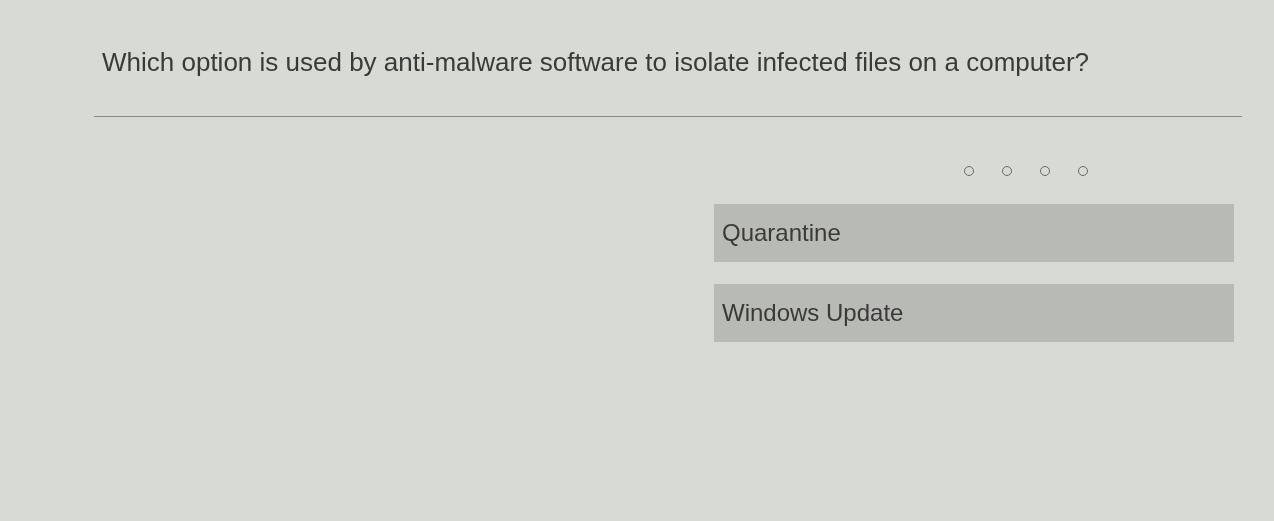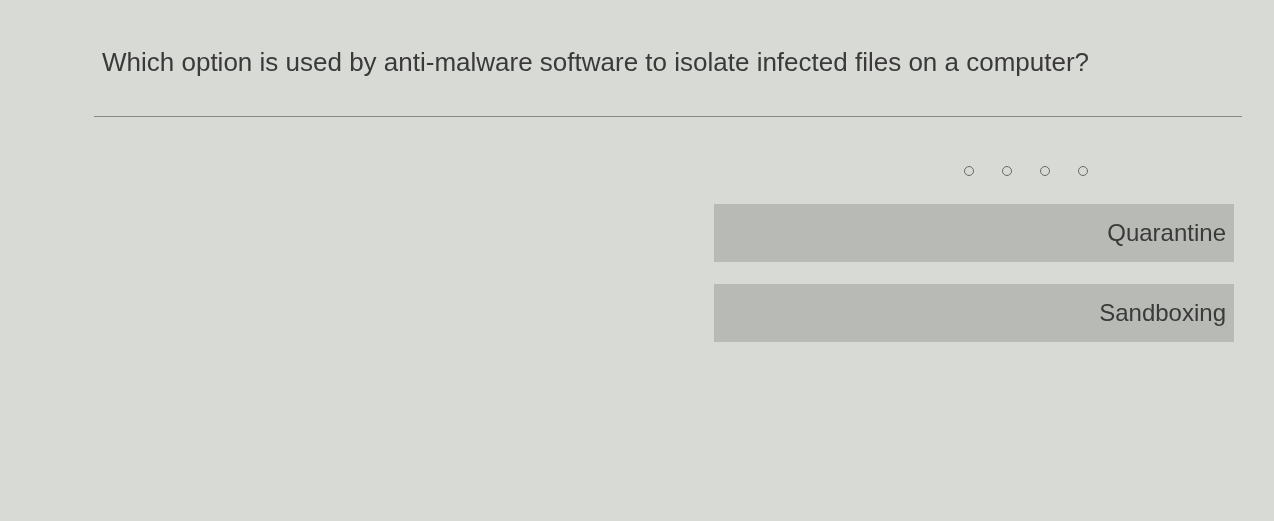--- a/index.html
+++ b/index.html
@@ -50,21 +50,21 @@
       border: 1.5px solid #6a6a6a;
       border-radius: 50%;
       background: transparent;
     }
     .answer-option {
       background: #b8bab5;
       height: 58px;
       margin-bottom: 22px;
       display: flex;
       align-items: center;
-      justify-content: flex-end;
+      justify-content: flex-start;
       font-size: 24px;
       color: #3a3a3a;
       cursor: pointer;
       width: 100%;
     }
   </style>
 </head>
 <body>
 
 <div class="container">
@@ -75,17 +75,17 @@
       <div class="dots-row">
         <span class="dot"></span>
         <span class="dot"></span>
         <span class="dot"></span>
         <span class="dot"></span>
       </div>
       <div class="answer-option">
         <span>Quarantine</span>
       </div>
       <div class="answer-option">
-        <span>Sandboxing</span>
+        <span>Windows Update</span>
       </div>
     </div>
   </div>
 </div>
 
 </body></html>

